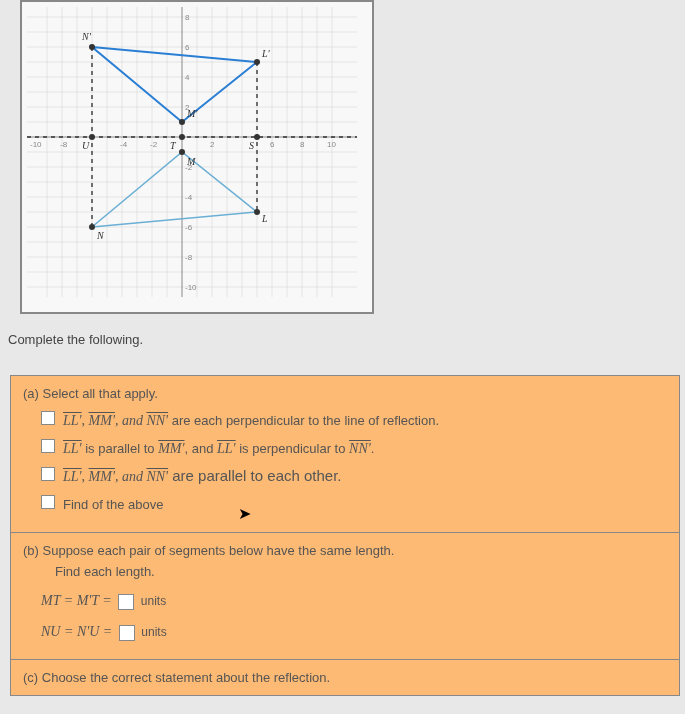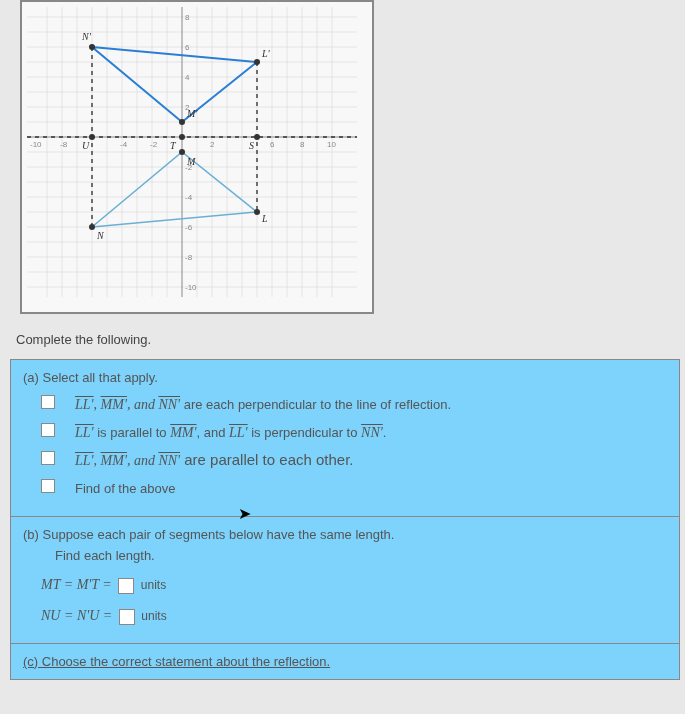--- a/index.html
+++ b/index.html
@@ -15,45 +15,44 @@
       width: 340px;
       height: 300px;
       border: 2px solid #888;
       background: #f8f8f8;
       margin-left: 20px;
       padding: 5px;
       position: relative;
       overflow: hidden;
     }
     .instruction {
-      margin: 18px 0 12px 0;
-      padding-left: 16px;
+      margin: 18px 0 28px 0;
+      padding-left: 8px;
       color: #444;
     }
     .question-box {
       border: 1px solid #888;
-      background: #7dd3fc;
+      background: #fdba74;
       margin: 10px 5px 20px 10px;
     }
     .part {
       border-bottom: 1px solid #888;
       padding: 10px 12px;
     }
     .part:last-child {
       border-bottom: none;
-      text-decoration: underline;
     }
     .options {
       margin: 10px 0 0 18px;
     }
     .option-row {
       margin: 10px 0;
       display: flex;
       align-items: baseline;
-      gap: 20px;
+      gap: 8px;
     }
     .checkbox {
       width: 12px;
       height: 12px;
       border: 1px solid #888;
       display: inline-block;
       flex-shrink: 0;
       background: #fff;
     }
     .math {

